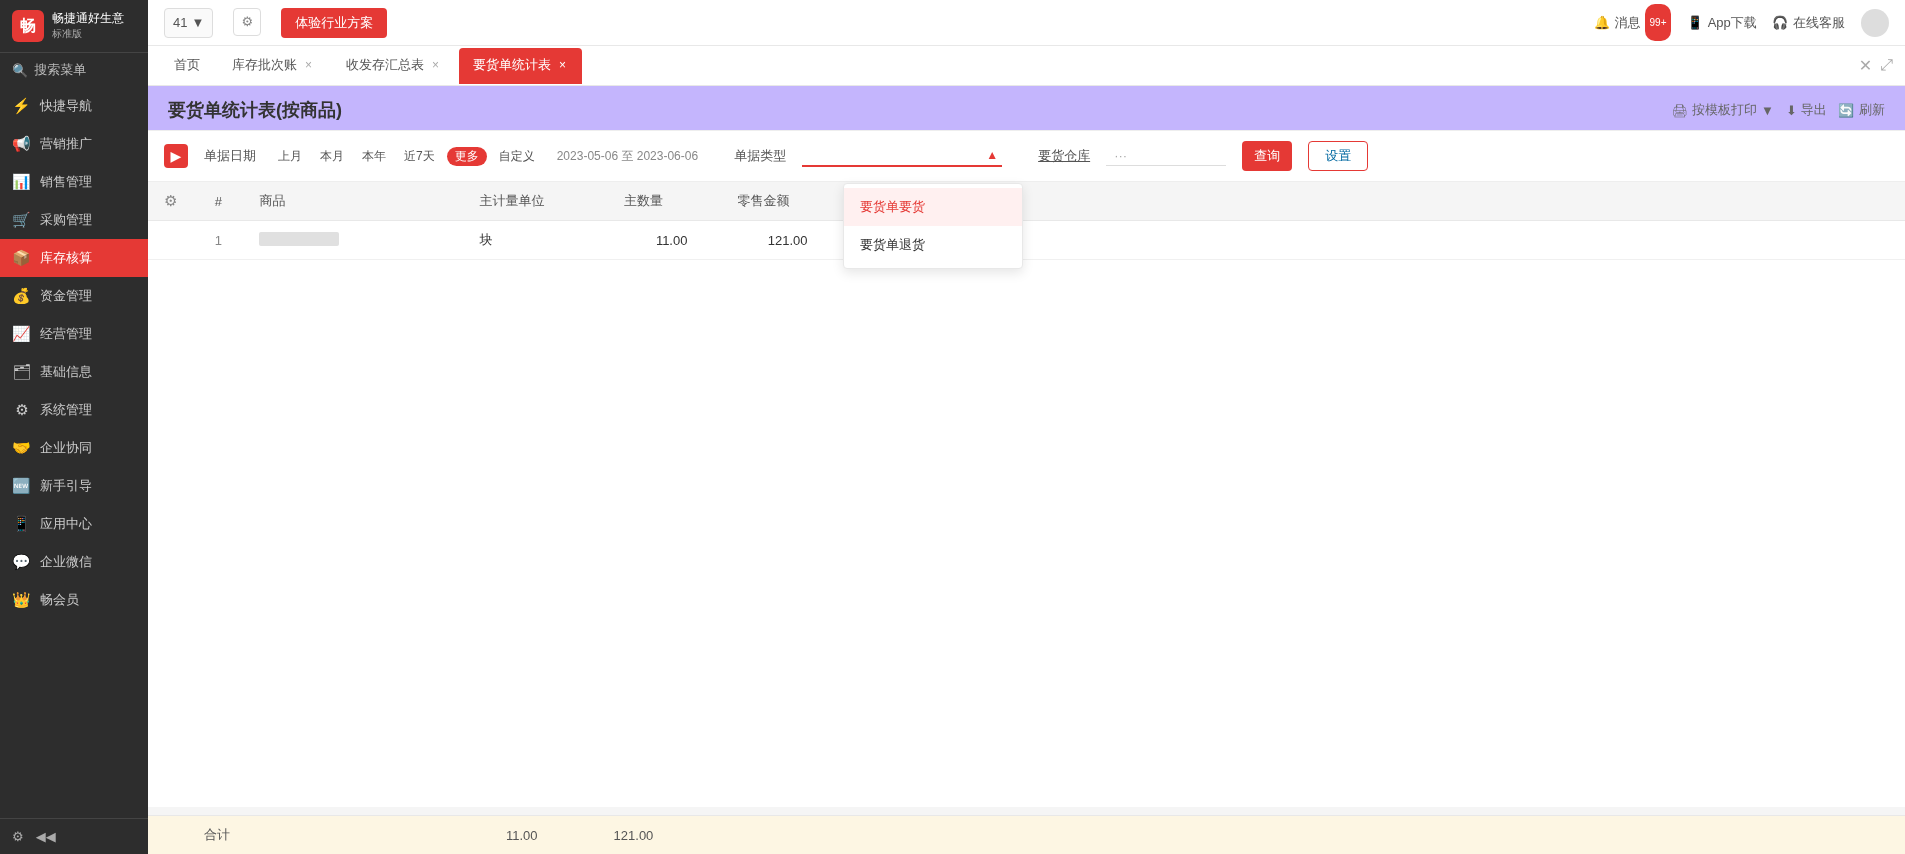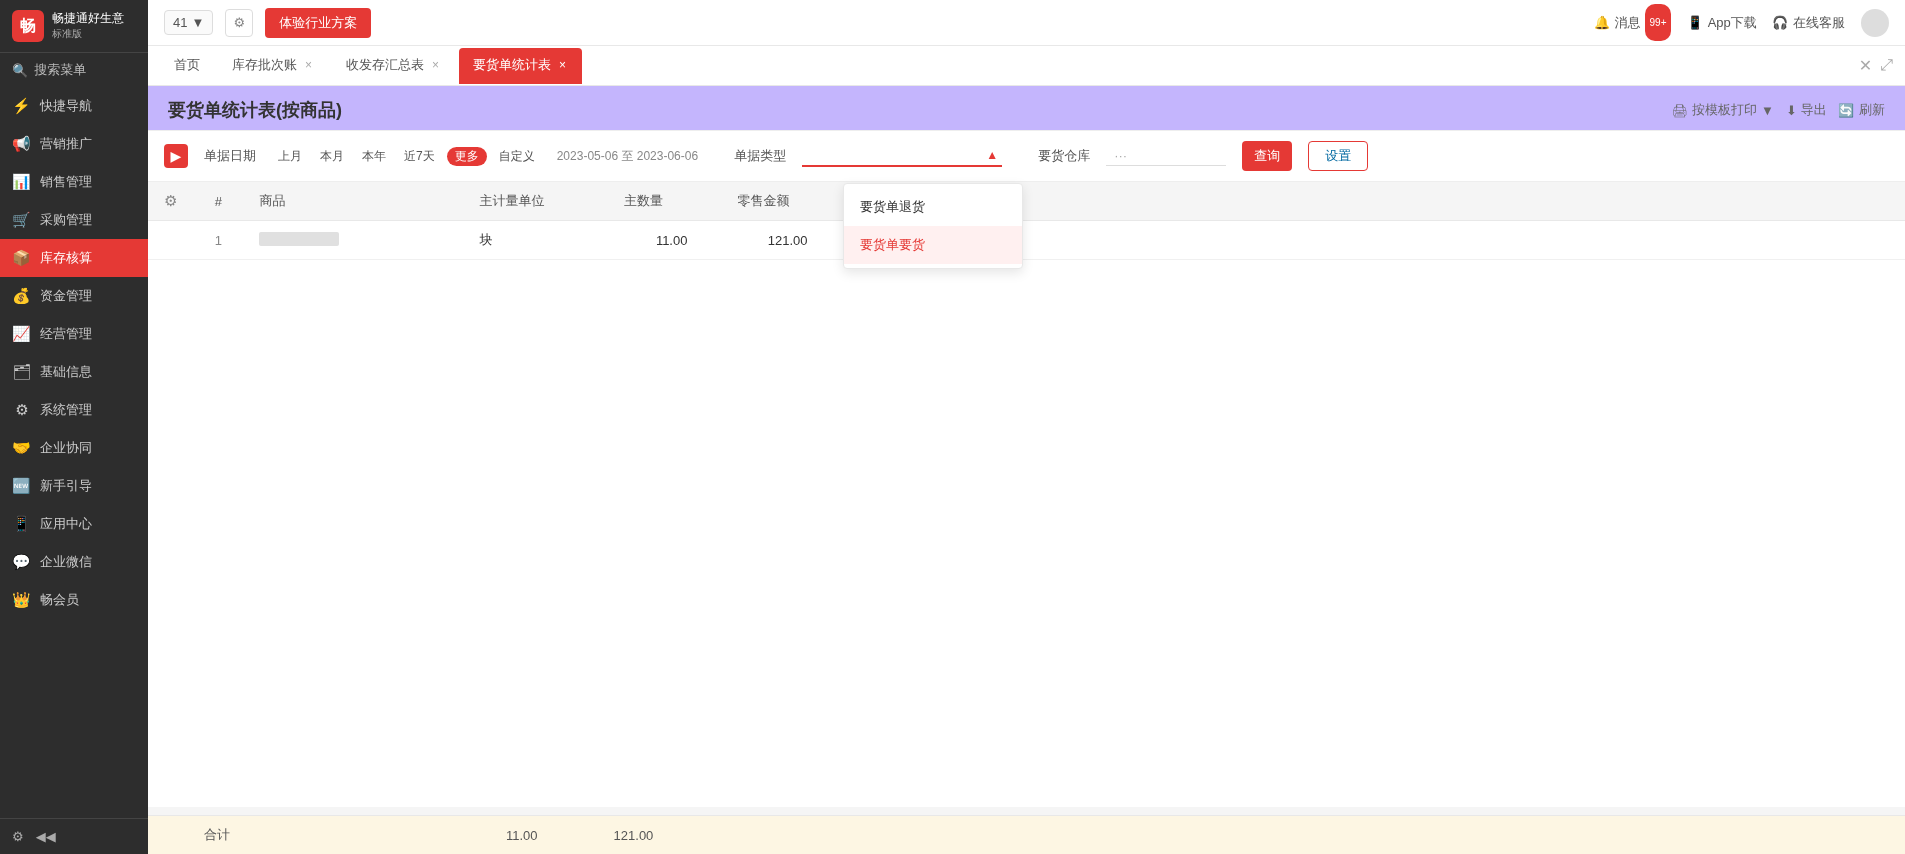--- a/index.html
+++ b/index.html
@@ -84,22 +84,21 @@
       background: #fff;
       height: 46px;
       display: flex;
       align-items: center;
       padding: 0 16px;
       border-bottom: 1px solid #e8e8e8;
       justify-content: space-between;
     }
     .topbar-left {
       display: flex;
-      align-items: center;
-      gap: 12px;
+      gap: 20px;
     }
     .topbar-select {
       border: 1px solid #ddd;
       border-radius: 4px;
       padding: 4px 8px;
       font-size: 13px;
       display: flex;
       align-items: center;
       gap: 4px;
       color: #555;
@@ -299,20 +298,21 @@
     }
     .chevron-up {
       color: #e53935;
       font-size: 12px;
       cursor: pointer;
     }
     .warehouse-label {
       font-size: 13px;
       color: #555;
       margin-left: 20px;
+      text-decoration: underline;
     }
     .warehouse-select {
       border-bottom: 1px solid #ddd;
       min-width: 120px;
       padding: 2px 4px;
       display: flex;
       align-items: center;
       gap: 4px;
       color: #555;
     }
@@ -590,22 +590,22 @@
       <span class="warehouse-label">要货仓库</span>
       <div class="warehouse-select">
         <span></span>
         <span class="more-dots">···</span>
       </div>
 
       <button class="query-btn">查询</button>
       <button class="set-btn">设置</button>
 
       <div class="dropdown-overlay">
+        <div class="dropdown-item selected">要货单要货</div>
         <div class="dropdown-item">要货单退货</div>
-        <div class="dropdown-item selected">要货单要货</div>
       </div>
     </div>
 
     <div class="table-area">
       <table>
         <thead>
           <tr>
             <th style="width:40px;" class="center">
               <span class="settings-col-icon">⚙</span>
             </th>

